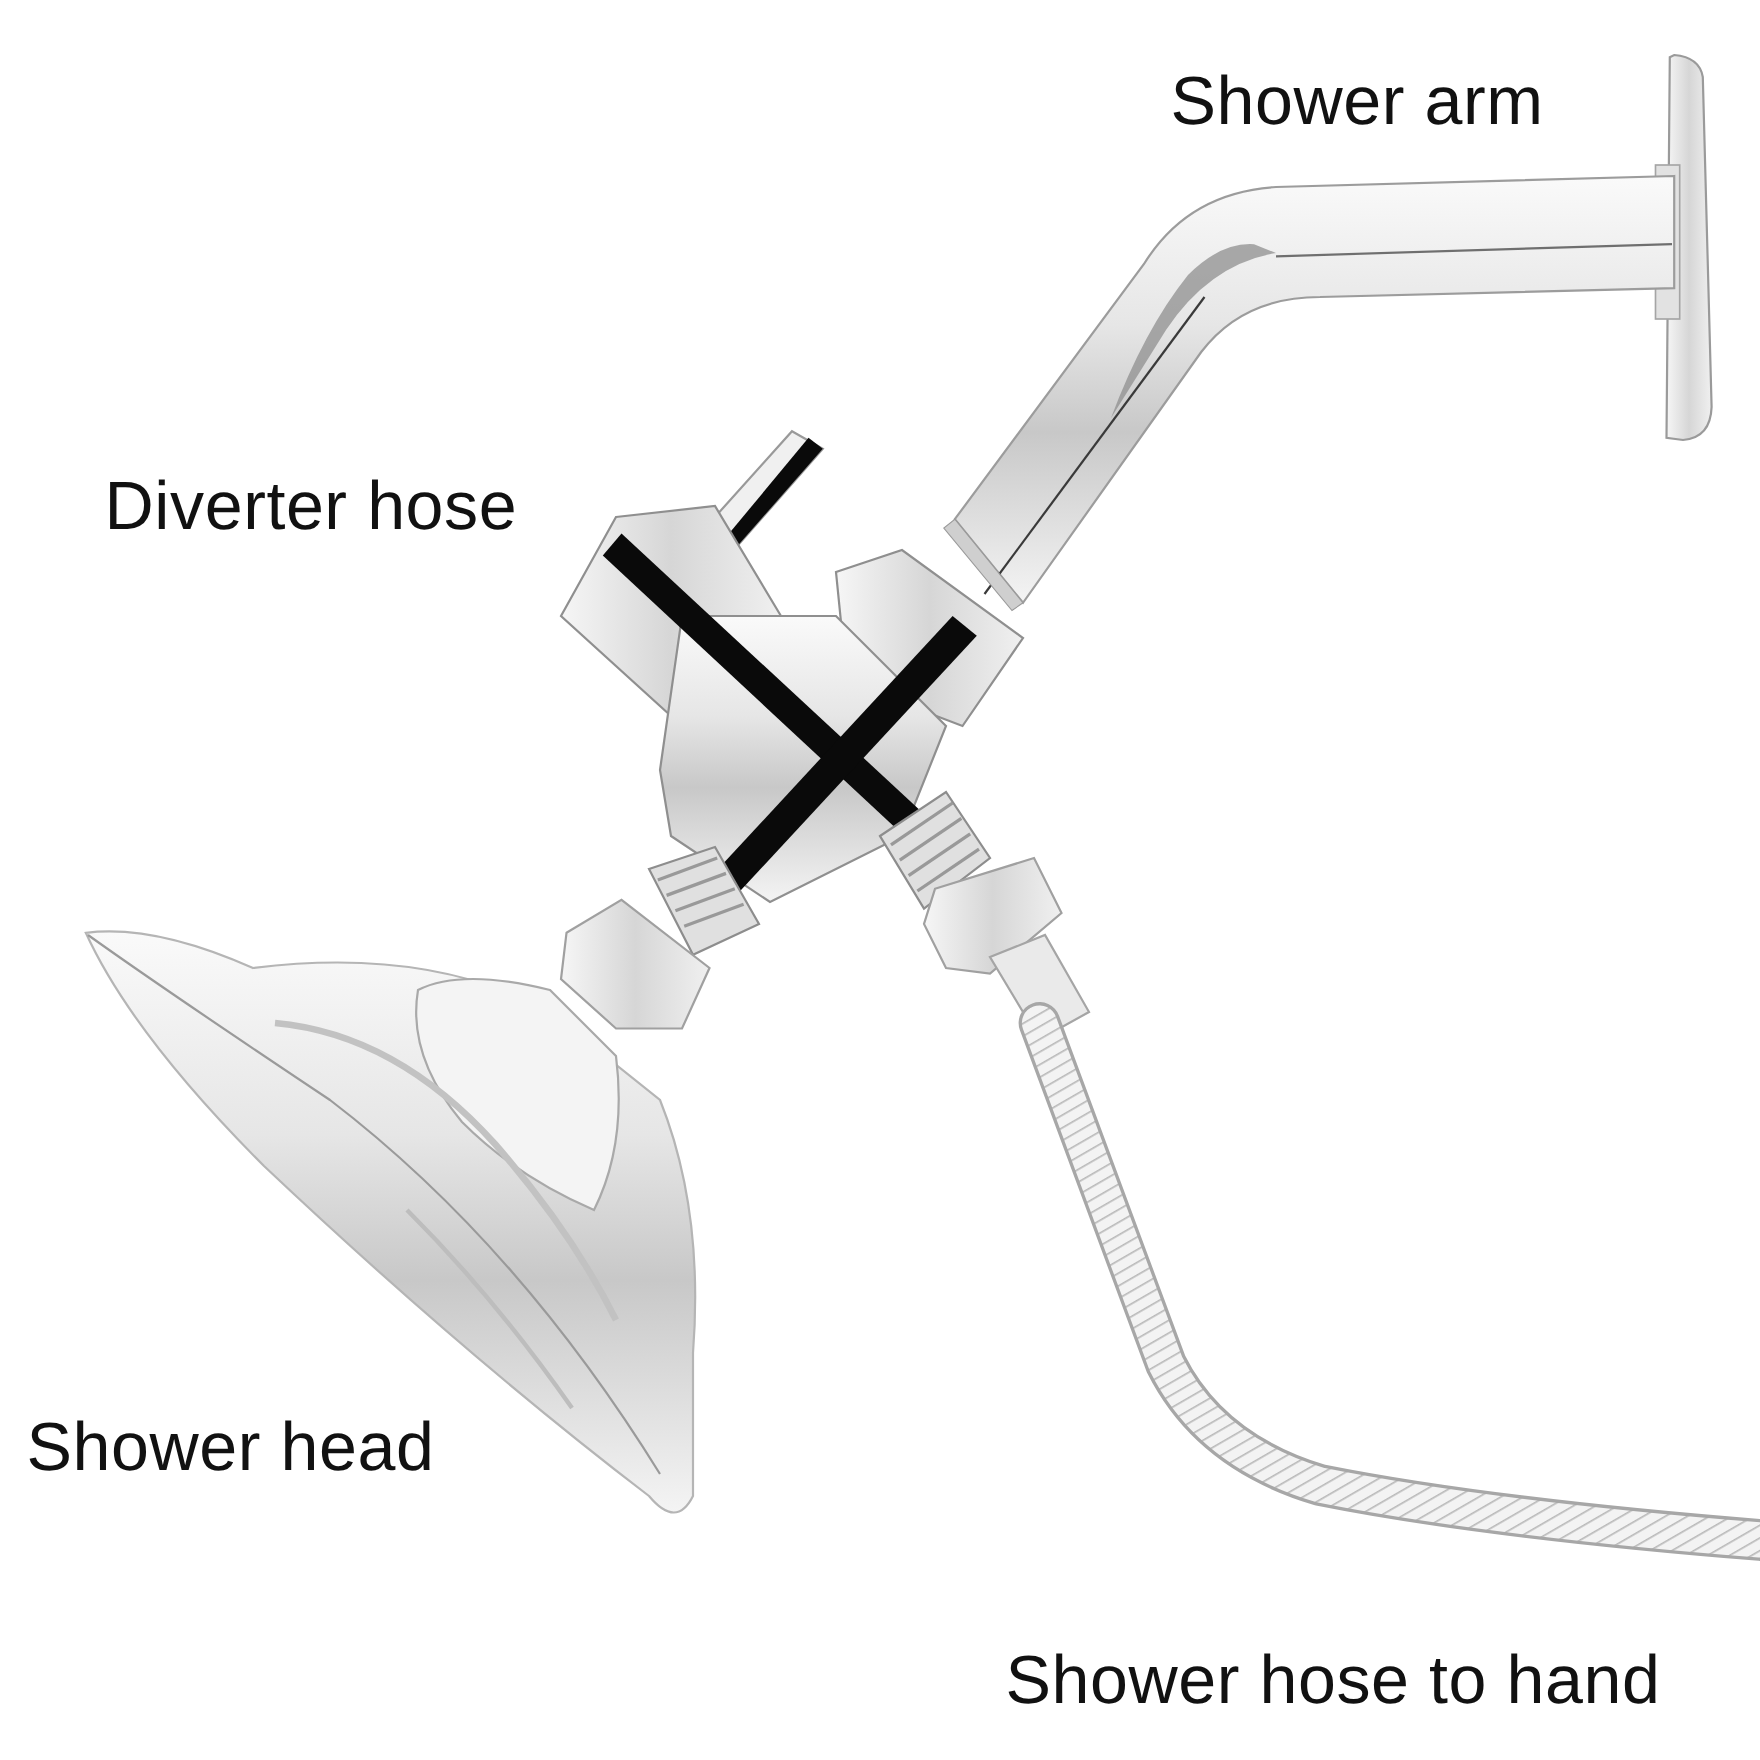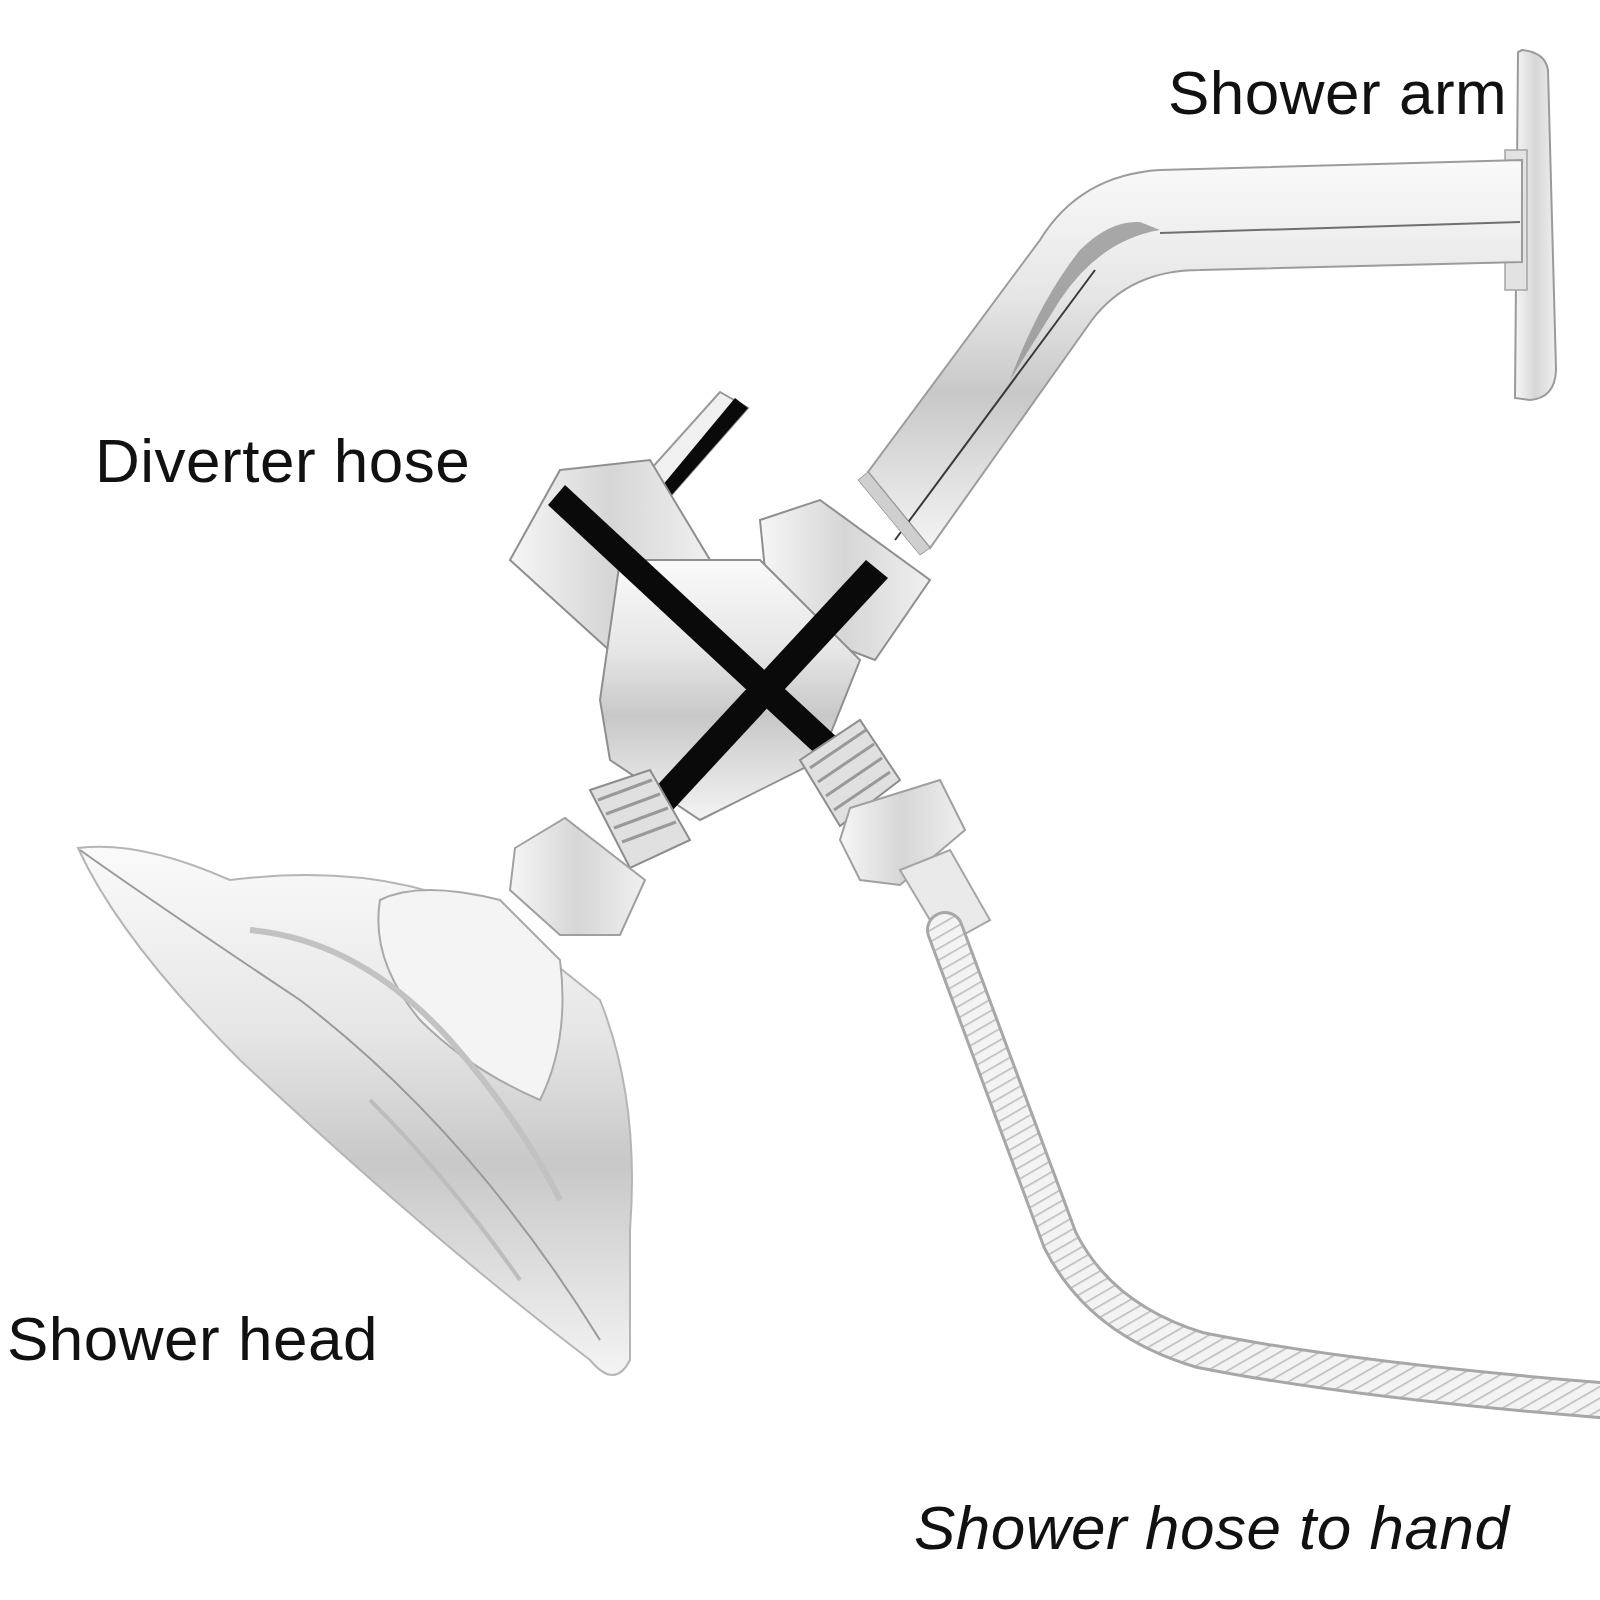--- a/index.html
+++ b/index.html
@@ -1,23 +1,23 @@
 <!DOCTYPE html>
 <html><head>
 <meta charset="utf-8">
 <style>
   html, body { margin:0; padding:0; background:#ffffff; }
   body { width:1600px; height:1600px; position:relative; overflow:hidden;
          font-family:"Liberation Sans", sans-serif; }
   .label { position:absolute; color:#111111; font-size:62px; font-weight:400;
            letter-spacing:0.5px; white-space:nowrap; line-height:1; }
-  #lbl-arm { left:1168px; top:62px; }
+  #lbl-arm { left:1064px; top:62px; }
   #lbl-div { left:95px; top:430px; }
-  #lbl-head { left:7px; top:1285px;margin-top:23px; }
-  #lbl-hose { left:914px; top:1497px;font-style:italic; }
+  #lbl-head { left:24px; top:1285px; }
+  #lbl-hose { left:914px; top:1497px; }
   svg.art { position:absolute; left:0; top:0; width:1600px; height:1600px; }
 </style>
 </head>
 <body>
 
 <svg class="art" viewBox="0 0 1600 1600">
   <defs>
     <linearGradient id="chrome" x1="0" y1="0" x2="0" y2="1">
       <stop offset="0" stop-color="#fafafa"></stop>
       <stop offset="0.35" stop-color="#e6e6e6"></stop>

